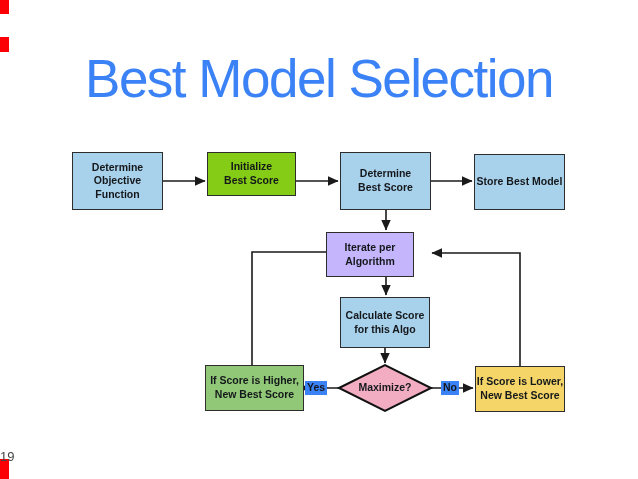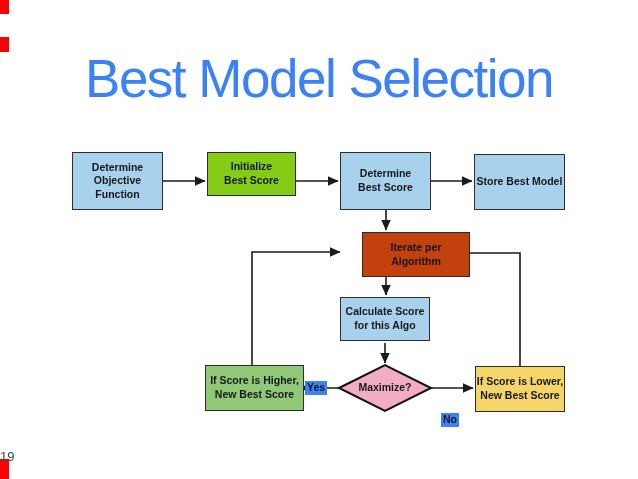--- a/index.html
+++ b/index.html
@@ -75,35 +75,35 @@
 Function</div>
 
     <div class="node" style="left: 207px; top: 12px; width: 89px; height: 44px; background-color: #84cc16;">Initialize
 Best Score</div>
 
     <div class="node" style="left: 340px; top: 12px; width: 91px; height: 58px; background-color: rgb(168, 209, 236);">Determine
 Best Score</div>
 
     <div class="node" style="left: 474px; top: 14px; width: 91px; height: 56px; background-color: rgb(168, 209, 236);">Store Best Model</div>
 
-    <div class="node" style="left: 362px; top: 92px; width: 108px; height: 45px; background-color: #c2410c;">Iterate per
+    <div class="node" style="left: 326px; top: 92px; width: 88px; height: 45px; background-color: #c4b5fd;">Iterate per
 Algorithm</div>
 
-    <div class="node" style="left: 340px; top: 157px; width: 90px; height: 44px; background-color: rgb(168, 209, 236);">Calculate Score
+    <div class="node" style="left: 340px; top: 157px; width: 90px; height: 51px; background-color: rgb(168, 209, 236);">Calculate Score
 for this Algo</div>
 
     <div class="node decision-label" style="left:345px; top:237px; width:80px; height:22px;">Maximize?</div>
 
     <div class="node" style="left: 205px; top: 225px; width: 99px; height: 46px; background-color: rgb(144, 200, 119);">If Score is Higher,
 New Best Score</div>
 
     <div class="node" style="left: 475px; top: 226px; width: 90px; height: 46px; background-color: rgb(245, 213, 104);">If Score is Lower,
 New Best Score</div>
 
     <div class="edge-label" style="left:305px; top:241px;">Yes</div>
 
-    <div class="edge-label" style="left:441px; top:241px;margin-top:32px;">No</div>
+    <div class="edge-label" style="left:441px; top:241px;">No</div>
 
   </div>
 
   <div class="page-number">19</div>
 
 </div>
 
 </body></html>

